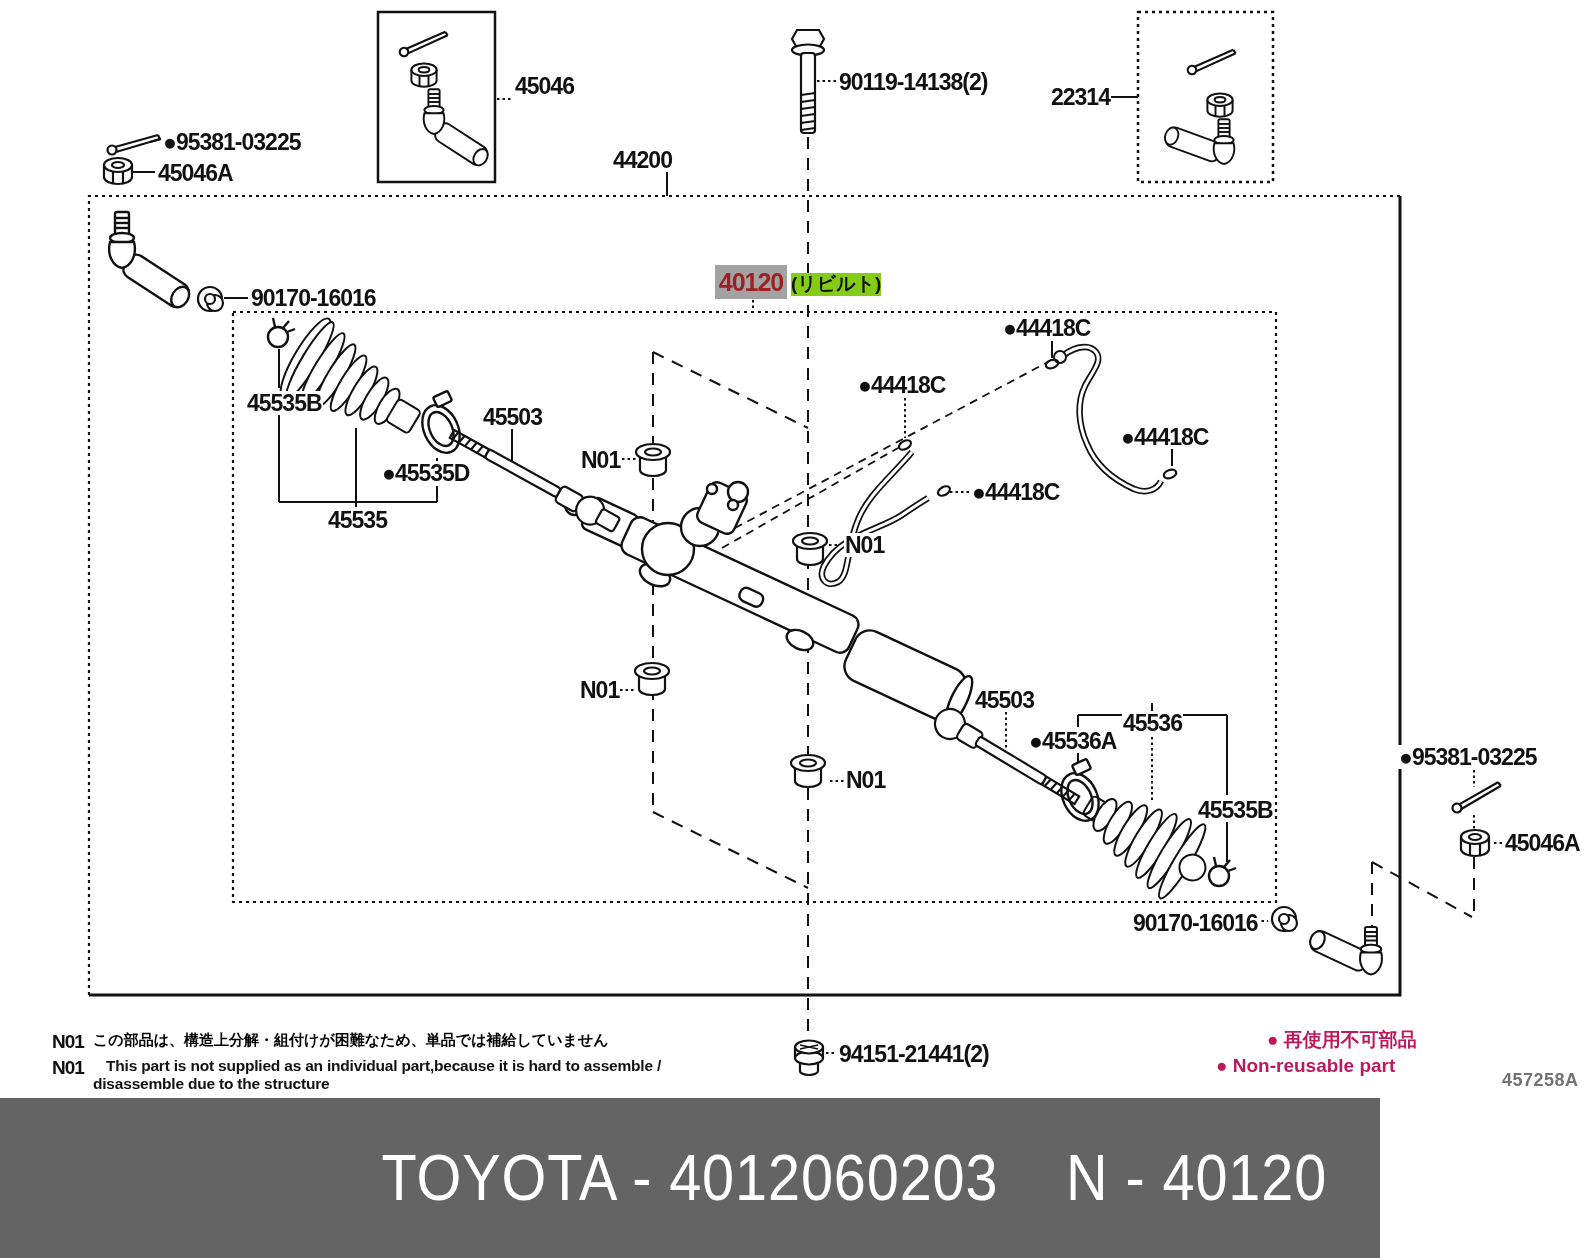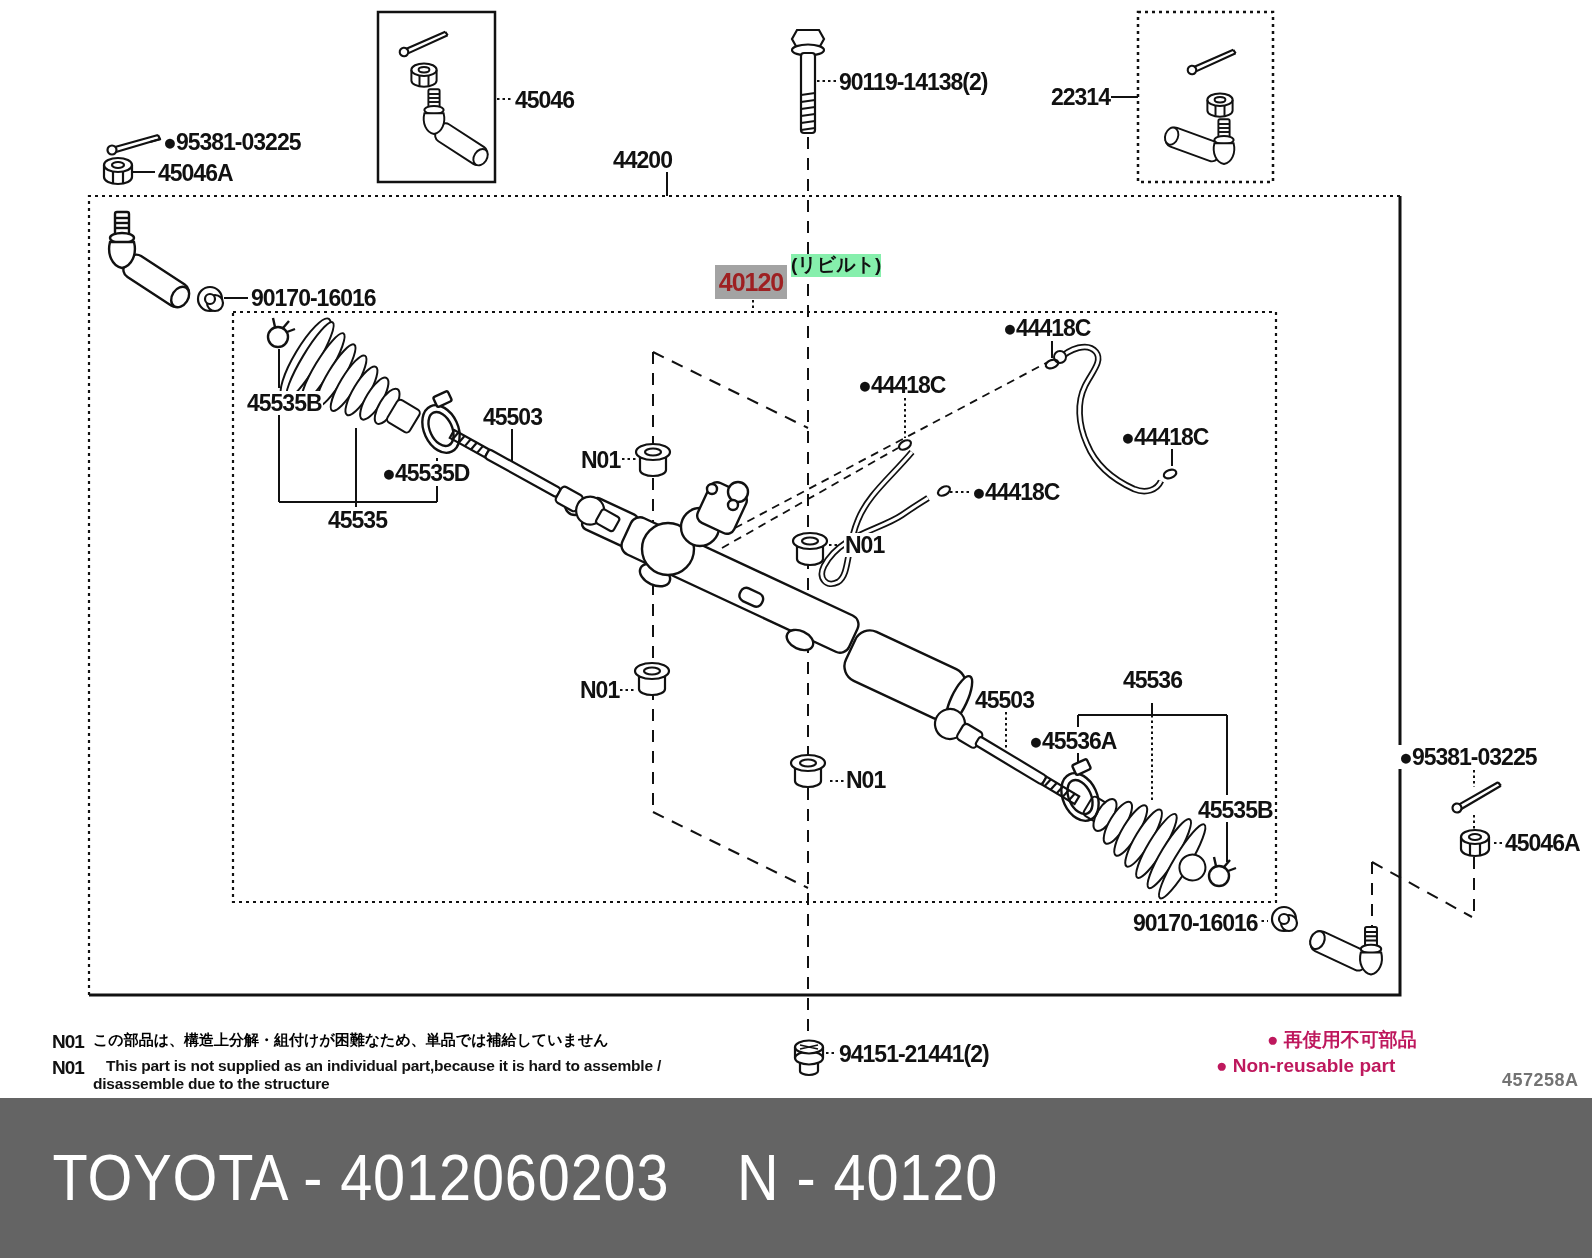--- a/index.html
+++ b/index.html
@@ -5,29 +5,29 @@
   html,body{margin:0;padding:0;background:#fff;}
   #page{position:relative;width:1592px;height:1258px;background:#fff;overflow:hidden;
         font-family:"Liberation Sans",sans-serif;}
   #stage{position:absolute;left:0;top:0;width:1592px;height:1098px;background:#fff;}
   #art{position:absolute;left:0;top:0;}
   .lbl{position:absolute;font:700 23px/1.05 "Liberation Sans",sans-serif;letter-spacing:-1px;
        color:#111;white-space:nowrap;background:#fff;padding:0 1px;}
   .hl{position:absolute;left:715px;top:265px;width:72px;height:34px;background:#a3a3a3;
       display:flex;align-items:center;justify-content:center;
       font:700 25px "Liberation Sans",sans-serif;letter-spacing:-1px;color:#9e2022;}
-  .hl-suffix{position:absolute;left:791px;top:254px;font:700 19px/1.2 "Liberation Sans",sans-serif;
-      color:#111;background:#86efac;white-space:nowrap;}
+  .hl-suffix{position:absolute;left:791px;top:273px;font:700 19px/1.2 "Liberation Sans",sans-serif;
+      color:#111;background:#84cc16;white-space:nowrap;}
   .note-n01{position:absolute;font:700 19px/1 "Liberation Sans",sans-serif;letter-spacing:-1px;color:#111;}
   .note-jp{position:absolute;font:700 15px/1.2 "Liberation Sans",sans-serif;letter-spacing:0;color:#000000;white-space:nowrap;}
   .note-en{position:absolute;font:600 15.5px/1.2 "Liberation Sans",sans-serif;letter-spacing:-0.2px;color:#111;white-space:nowrap;}
   .note-right{position:absolute;font:700 19px/1.2 "Liberation Sans",sans-serif;color:#be185d;white-space:nowrap;}
   .fignum{position:absolute;font:600 18px/1 "Liberation Sans",sans-serif;letter-spacing:0.5px;color:#737373;}
-  #footer{position:absolute;left:0;top:1098px;width:1592px;height:160px;background:#646464;
-          display:flex;align-items:center;justify-content:flex-start;}
+  #footer{position:absolute;left:0;top:1098px;width:1380px;height:160px;background:#646464;
+          display:flex;align-items:center;justify-content:flex-end;}
   #footer .ftext{font:400 64px "Liberation Sans",sans-serif;color:#fff;white-space:pre;
           letter-spacing:1px;transform:scaleX(0.9);}
 </style>
 </head>
 <body>
 
 <div id="page">
   <div id="stage">
 
     <svg id="art" width="1592" height="1098" viewBox="0 0 1592 1098">
@@ -300,21 +300,21 @@
         <path d="M-14,-9 V2 M14,-9 V2"></path>
         <ellipse cx="0" cy="2" rx="14" ry="6.5"></ellipse>
         <ellipse cx="0" cy="-9" rx="14" ry="6.5"></ellipse>
         <path d="M-9,-11 L9,-7 M-9,-7 L9,-11" stroke-width="1.6"></path>
         <path d="M-9,7 V15 M9,7 V15 M-9,15 A9,4 0 0 0 9,15"></path>
       </g>
     </svg>
 
     <div class="lbl" style="left:162px;top:130px">●95381-03225</div>
     <div class="lbl" style="left:157px;top:161px">45046A</div>
-    <div class="lbl" style="left:514px;top:88px">45046</div>
+    <div class="lbl" style="left:514px;top:74px">45046</div>
     <div class="lbl" style="left:838px;top:70px">90119-14138(2)</div>
     <div class="lbl" style="left:1050px;top:85px">22314</div>
     <div class="lbl" style="left:612px;top:148px">44200</div>
     <div class="lbl" style="left:250px;top:286px">90170-16016</div>
 
     <div class="hl">40120</div>
     <div class="hl-suffix">(リビルト)</div>
 
     <div class="lbl" style="left:246px;top:391px">45535B</div>
     <div class="lbl" style="left:482px;top:405px">45503</div>
@@ -325,21 +325,21 @@
     <div class="lbl" style="left:844px;top:533px">N01</div>
     <div class="lbl" style="left:579px;top:678px">N01</div>
     <div class="lbl" style="left:845px;top:768px">N01</div>
 
     <div class="lbl" style="left:1002px;top:316px">●44418C</div>
     <div class="lbl" style="left:857px;top:373px">●44418C</div>
     <div class="lbl" style="left:1120px;top:425px">●44418C</div>
     <div class="lbl" style="left:971px;top:480px">●44418C</div>
 
     <div class="lbl" style="left:974px;top:688px">45503</div>
-    <div class="lbl" style="left:1122px;top:668px">45536</div>
+    <div class="lbl" style="left:1122px;top:711px">45536</div>
     <div class="lbl" style="left:1028px;top:729px">●45536A</div>
     <div class="lbl" style="left:1197px;top:798px">45535B</div>
     <div class="lbl" style="left:1132px;top:911px">90170-16016</div>
 
     <div class="lbl" style="left:1398px;top:745px">●95381-03225</div>
     <div class="lbl" style="left:1504px;top:831px">45046A</div>
     <div class="lbl" style="left:838px;top:1042px">94151-21441(2)</div>
 
     <div class="note-n01" style="left:52px;top:1032px">N01</div>
     <div class="note-jp" style="left:93px;top:1031px">この部品は、構造上分解・組付けが困難なため、単品では補給していません</div>

